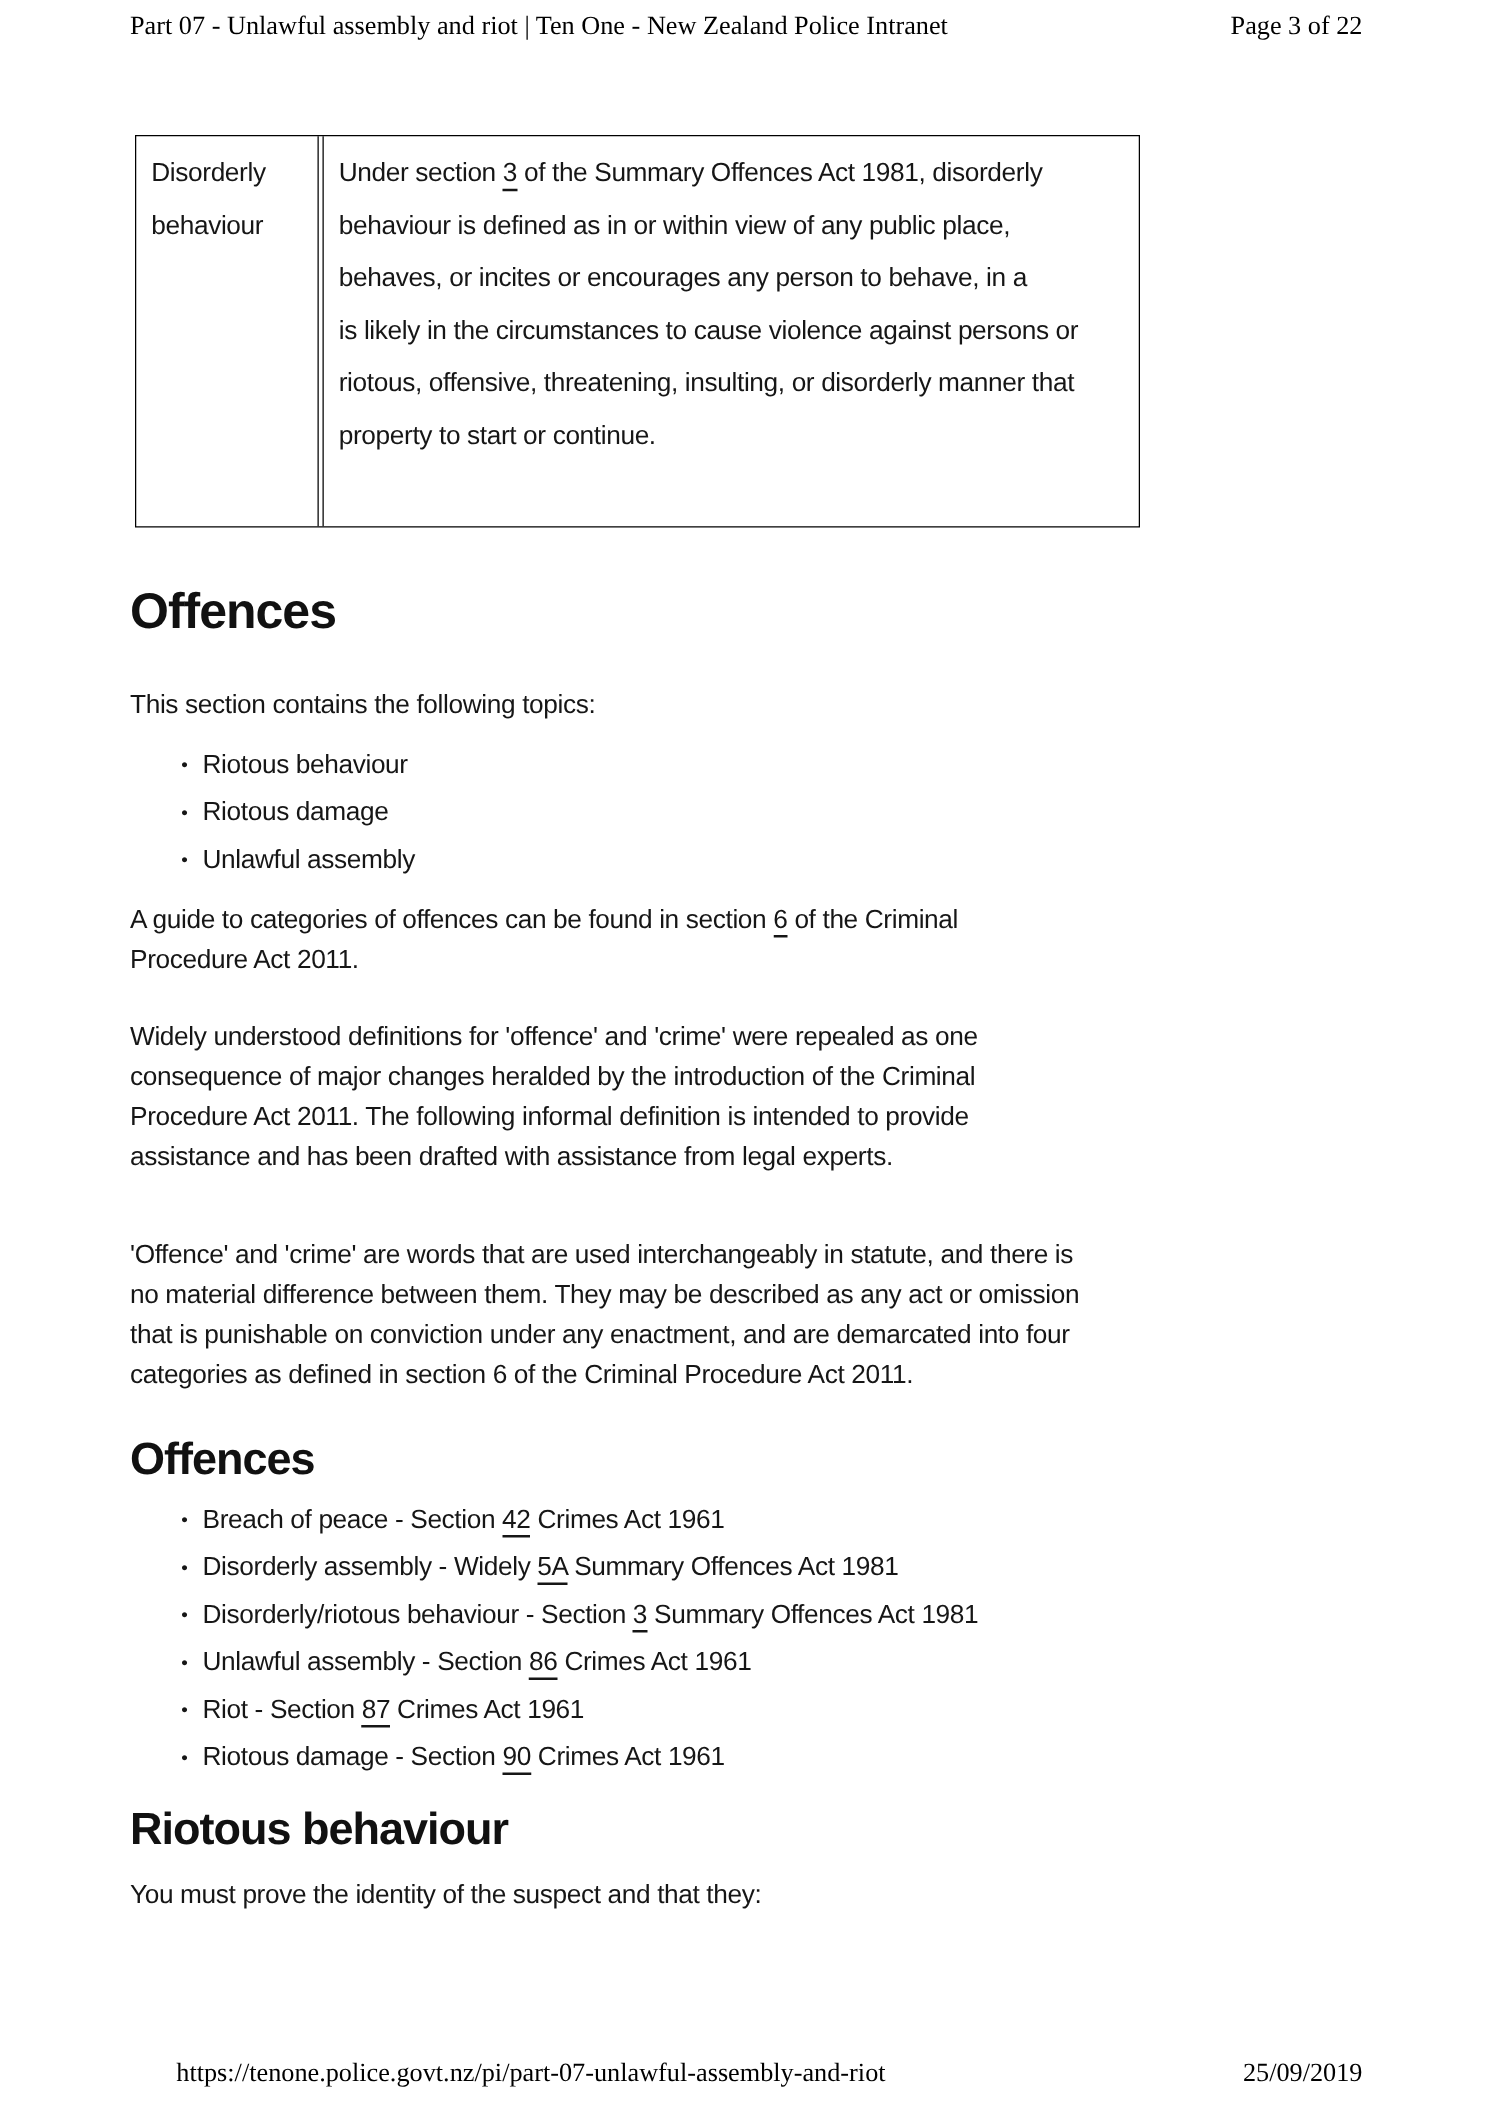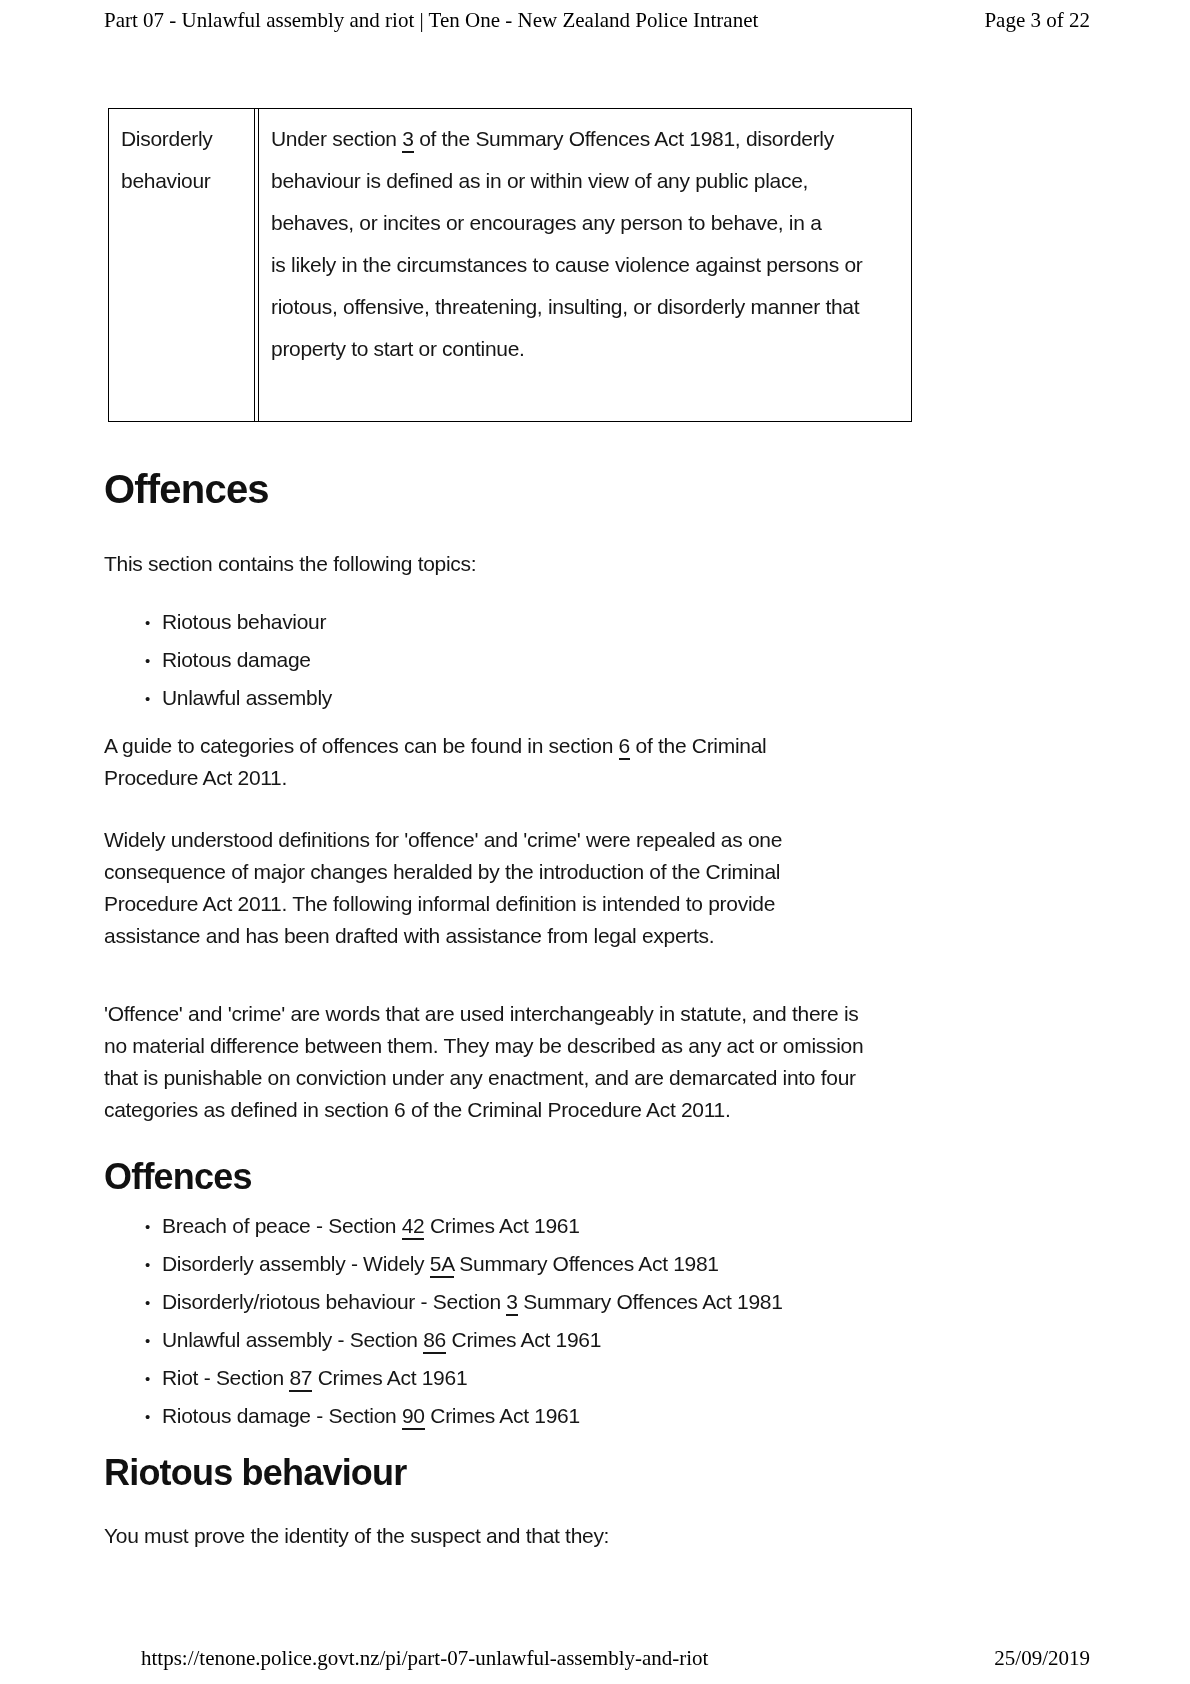--- a/index.html
+++ b/index.html
@@ -15,21 +15,21 @@
   
   .tbl{margin-left:4px;width:804px;border:1px solid #000;display:flex;box-sizing:border-box;background:#fff;}
   .term{flex:none;width:146px;border-right:1px solid #000;padding:9px 12px;box-sizing:border-box;}
   .def{flex:1;border-left:1px solid #000;margin-left:3px;padding:9px 12px 51px 12px;}
   .cline{font-size:21px;line-height:42px;letter-spacing:-0.3px;white-space:nowrap;}
   
   h1{font-size:40px;line-height:46px;font-weight:700;margin:44px 0 36px;letter-spacing:-0.8px;color:#111;}
   h2{font-size:36px;line-height:42px;font-weight:700;margin:30px 0 8px;letter-spacing:-0.8px;color:#111;}
   h2.riotous{margin-top:20px;}
   
-  .para{margin:26px 0;}
+  .para{margin:16px 0;}
   .para.guide{margin-top:16px;}
   .para.defs{margin-top:30px;}
   .para.offcrime{margin-top:46px;}
   .ln{font-size:21px;line-height:32px;letter-spacing:-0.3px;white-space:nowrap;}
   
   ul{margin:12px 0 0 0;padding:0 0 0 58px;list-style:none;}
   li{position:relative;font-size:21px;line-height:32px;letter-spacing:-0.3px;
      margin:0 0 6px 0;white-space:nowrap;}
   li::before{content:"\2022";position:absolute;left:-17px;top:1px;font-size:15px;color:#161616;}
   

